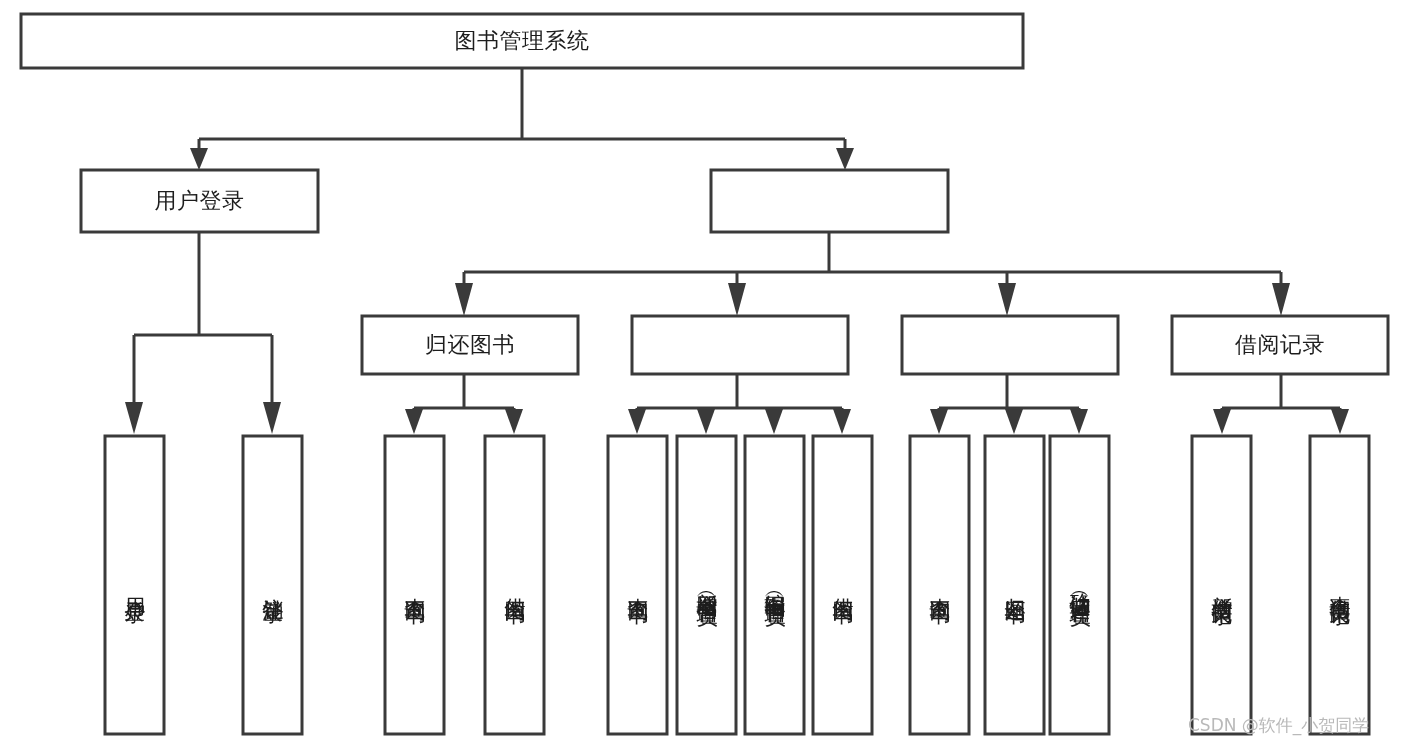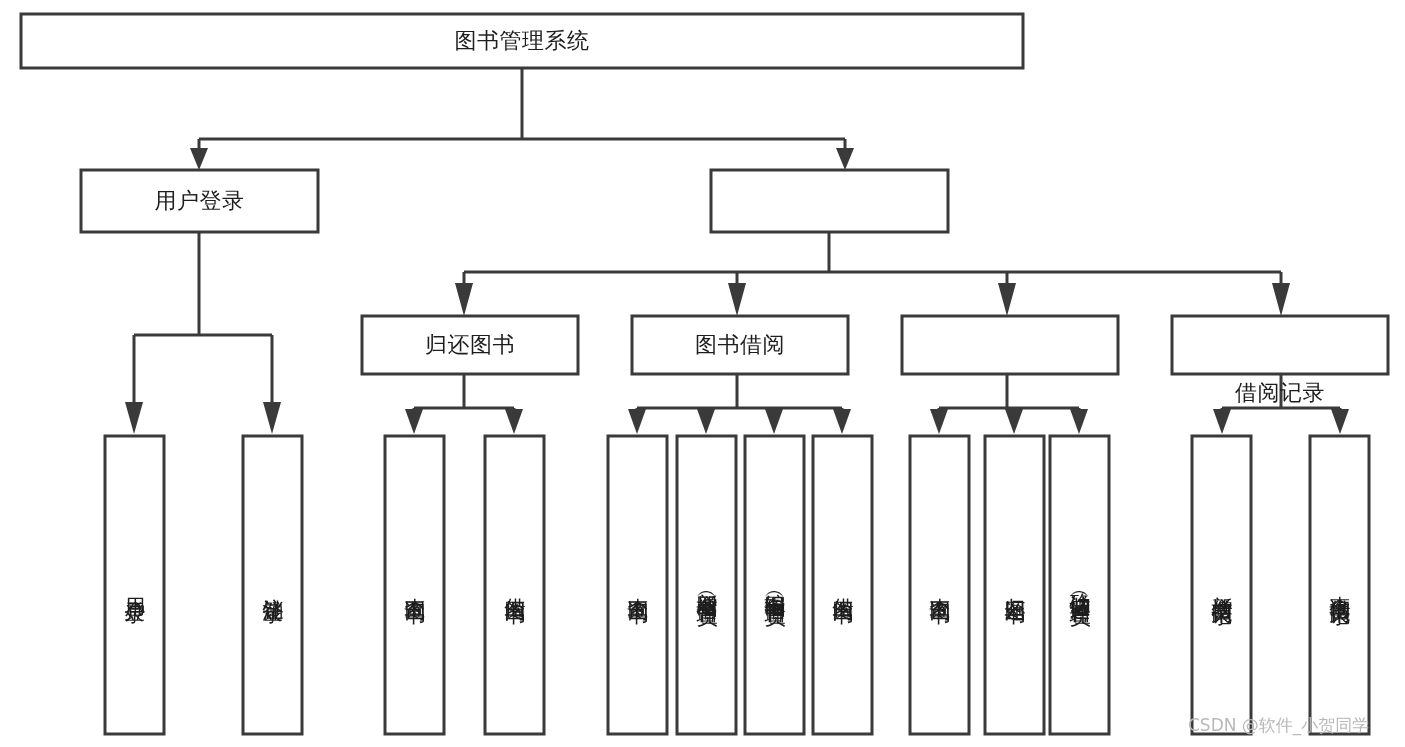--- a/index.html
+++ b/index.html
@@ -176,22 +176,21 @@
       <rect class="node-rect" x="1192" y="436" width="59" height="298"></rect>
       <rect class="node-rect" x="1310" y="436" width="59" height="298"></rect>
     </g>
   </svg>
 
   <div class="node-label-h" style="left:21px; top:14px; width:1002px; height:54px;">图书管理系统</div>
 
   <div class="node-label-h" style="left:81px; top:170px; width:237px; height:62px;">用户登录</div>
 
   <div class="node-label-h" style="left:362px; top:316px; width:216px; height:58px;">归还图书</div>
-  <div class="node-label-h" style="left:632px; top:316px; width:216px; height:58px;">图书借阅</div>
-  <div class="node-label-h" style="left:1172px; top:316px; width:216px; height:58px;margin-top:48px;">借阅记录</div>
+  <div class="node-label-h" style="left:1172px; top:316px; width:216px; height:58px;">借阅记录</div>
 
   <div class="node-label-v" style="left:105px; top:436px; width:59px; height:298px;">用户登录</div>
   <div class="node-label-v" style="left:243px; top:436px; width:59px; height:298px;">注销登录</div>
   <div class="node-label-v" style="left:385px; top:436px; width:59px; height:298px;">查询图书</div>
   <div class="node-label-v" style="left:485px; top:436px; width:59px; height:298px;">借阅图书</div>
   <div class="node-label-v" style="left:608px; top:436px; width:59px; height:298px;">查询图书</div>
   <div class="node-label-v" style="left:677px; top:436px; width:59px; height:298px;">新增图书（管理员）</div>
   <div class="node-label-v" style="left:745px; top:436px; width:59px; height:298px;">编辑图书（管理员）</div>
   <div class="node-label-v" style="left:813px; top:436px; width:59px; height:298px;">借阅图书</div>
   <div class="node-label-v" style="left:910px; top:436px; width:59px; height:298px;">查询图书</div>

